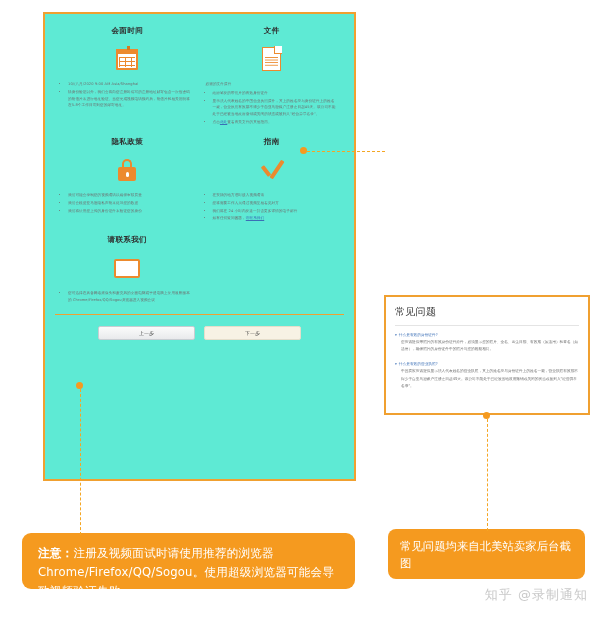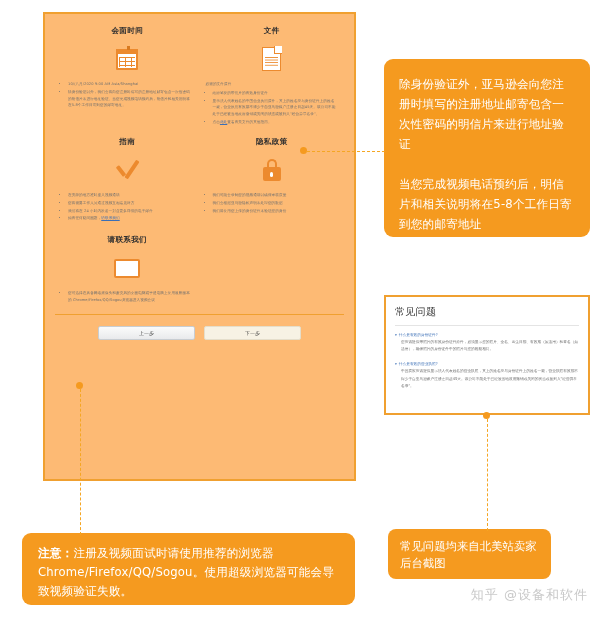--- a/index.html
+++ b/index.html
@@ -7,21 +7,21 @@
     width:600px;height:621px;
     background:#ffffff;
     font-family:"DejaVu Sans","Liberation Sans",sans-serif;
     position:relative;overflow:hidden;
   }
   .stage{position:absolute;inset:0;}
 
   
   .panel{
     position:absolute;left:43px;top:12px;width:313px;height:469px;
-    border:2px solid #f0a030;background:#fdba74;box-sizing:border-box;
+    border:2px solid #f0a030;background:#5eead4;box-sizing:border-box;
   }
   .grid{position:absolute;left:0;top:0;right:0;bottom:0;padding:12px 10px 0 10px;box-sizing:border-box;}
   .row{display:flex;}
   .cell{width:50%;box-sizing:border-box;padding:0 6px;}
 
   .sec-title{
     text-align:center;font-size:7.5px;font-weight:bold;color:#2f2f2f;
     letter-spacing:.4px;margin:0 0 7px 0;
   }
   .icon-wrap{display:flex;justify-content:center;align-items:center;height:32px;margin-bottom:6px;}
@@ -86,25 +86,25 @@
 
   
   .callout{
     position:absolute;background:#f59a1f;border-radius:9px;color:#ffffff;
     box-sizing:border-box;
   }
   .co-top{left:384px;top:59px;width:206px;height:178px;padding:16px 15px;}
   .co-top p{margin:0;font-size:11.6px;line-height:1.72;letter-spacing:.2px;}
   .co-top p+p{margin-top:20px;}
 
-  .co-bottom{left:22px;top:533px;width:333px;height:72px;padding:11px 16px;}
+  .co-bottom{left:22px;top:533px;width:333px;height:56px;padding:11px 16px;}
   .co-bottom p{margin:0;font-size:11.6px;line-height:1.62;letter-spacing:.2px;}
   .co-bottom b{font-weight:bold;}
 
-  .co-right{left:388px;top:529px;width:163px;height:50px;padding:9px 12px;border-radius:8px;}
+  .co-right{left:388px;top:529px;width:197px;height:50px;padding:9px 12px;border-radius:8px;}
   .co-right p{margin:0;font-size:11.4px;line-height:1.5;}
 
   
   .faq{
     position:absolute;left:384px;top:295px;width:206px;height:120px;
     border:2px solid #f0a030;background:#fff;box-sizing:border-box;padding:8px 9px;
   }
   .faq-title{font-size:10px;color:#333;margin:0 0 6px 0;letter-spacing:.3px;}
   .faq-sep{height:1px;background:#e4e4e4;margin:0 0 6px 0;}
   .q{font-size:3.7px;color:#3b6fb6;margin:0 0 2px 0;}
@@ -159,50 +159,50 @@
               <li>政府签发的带照片的有效身份证件</li>
               <li>显示法人代表姓名的中国营业执照原件，其上的姓名应与身份证件上的姓名一致，营业执照有效期不得少于自亚马逊账户注册之日起45天。该公司不能处于已经被当地政府撤销或关闭的状态或被列入"经营异常名录"。</li>
               <li>点击<span class="lnk">此处</span>查看有关文件的其他指南。</li>
             </ul>
           </div>
         </div>
       </div>
 
       <div class="row" style="margin-top:10px">
         <div class="cell">
-          <div class="sec-title">指南</div>
-          <div class="icon-wrap">
-              <div class="ic-check"></div>
-            </div>
-          <div class="blurb">
-            <ul>
-              <li>在安静的地方准时接入视频通话</li>
-              <li>您将需要工作人员通过视频互相看见对方</li>
-              <li>我们将在 24 小时内发送一封含更多详情的电子邮件</li>
-              <li>如有任何疑问困惑，<span class="lnk">请联系我们</span></li>
-            </ul>
-          </div>
-        </div>
-        <div class="cell">
           <div class="sec-title">隐私政策</div>
           <div class="icon-wrap">
             <div class="ic-lock">
                 <span class="shackle"></span>
                 <span class="body"></span>
                 <span class="hole"></span>
               </div>
           </div>
           <div class="blurb">
             <ul>
               <li>我们可能会录制您的视频通话以确保审核质量</li>
               <li>我们会根据亚马逊隐私声明来处理您的数据</li>
               <li>我们将使用您上传的身份证件来验证您的身份</li>
             </ul>
           </div>
         </div>
+        <div class="cell">
+          <div class="sec-title">指南</div>
+          <div class="icon-wrap">
+              <div class="ic-check"></div>
+            </div>
+          <div class="blurb">
+            <ul>
+              <li>在安静的地方准时接入视频通话</li>
+              <li>您将需要工作人员通过视频互相看见对方</li>
+              <li>我们将在 24 小时内发送一封含更多详情的电子邮件</li>
+              <li>如有任何疑问困惑，<span class="lnk">请联系我们</span></li>
+            </ul>
+          </div>
+        </div>
       </div>
 
       <div class="row" style="margin-top:12px">
         <div class="cell">
           <div class="sec-title">请联系我们</div>
           <div class="icon-wrap">
               <div class="ic-mon"></div>
             </div>
           <div class="blurb">
             <ul>
@@ -214,24 +214,20 @@
 
 
       <div class="hr"></div>
       <div class="btns">
         <div class="btn prev">上一步</div>
         <div class="btn next">下一步</div>
       </div>
     </div>
   </div>
 
-  <div class="callout co-top">
-    <p>除身份验证外，亚马逊会向您注册时填写的注册地址邮寄包含一次性密码的明信片来进行地址验证</p>
-    <p>当您完成视频电话预约后，明信片和相关说明将在5-8个工作日寄到您的邮寄地址</p>
-  </div>
 
   <div class="faq">
     <div class="faq-title">常见问题</div>
     <div class="faq-sep"></div>
     <div class="q"><span class="bt">▾</span><span>什么是有效的身份证件?</span></div>
     <div class="a">您应该提供带照片的有效身份证件原件，必须显示您的照片、全名、出生日期、有效期（如适用）和签名（如适用），确保照片的身份证件中的照片与您的相貌相符。</div>
     <div class="q"><span class="bt">▾</span><span>什么是有效的营业执照?</span></div>
     <div class="a">中国卖家应该提供显示法人代表姓名的营业执照，其上的姓名应与身份证件上的姓名一致，营业执照有效期不得少于自亚马逊账户注册之日起45天。该公司不能处于已经被当地政府撤销或关闭的状态或被列入"经营异常名录"。</div>
   </div>
 
@@ -245,14 +241,14 @@
 
   <div class="dot" style="left:300px;top:147px;"></div>
   <div class="dash-h" style="left:307px;top:151px;width:78px;"></div>
 
   <div class="dot" style="left:76px;top:382px;"></div>
   <div class="dash-v" style="left:79.5px;top:389px;height:146px;"></div>
 
   <div class="dot" style="left:483px;top:412px;"></div>
   <div class="dash-v" style="left:486.5px;top:419px;height:112px;"></div>
 
-  <div class="wm">知乎 @设备和软件</div>
+  <div class="wm">知乎 @录制通知</div>
 </div>
 
 </body></html>

